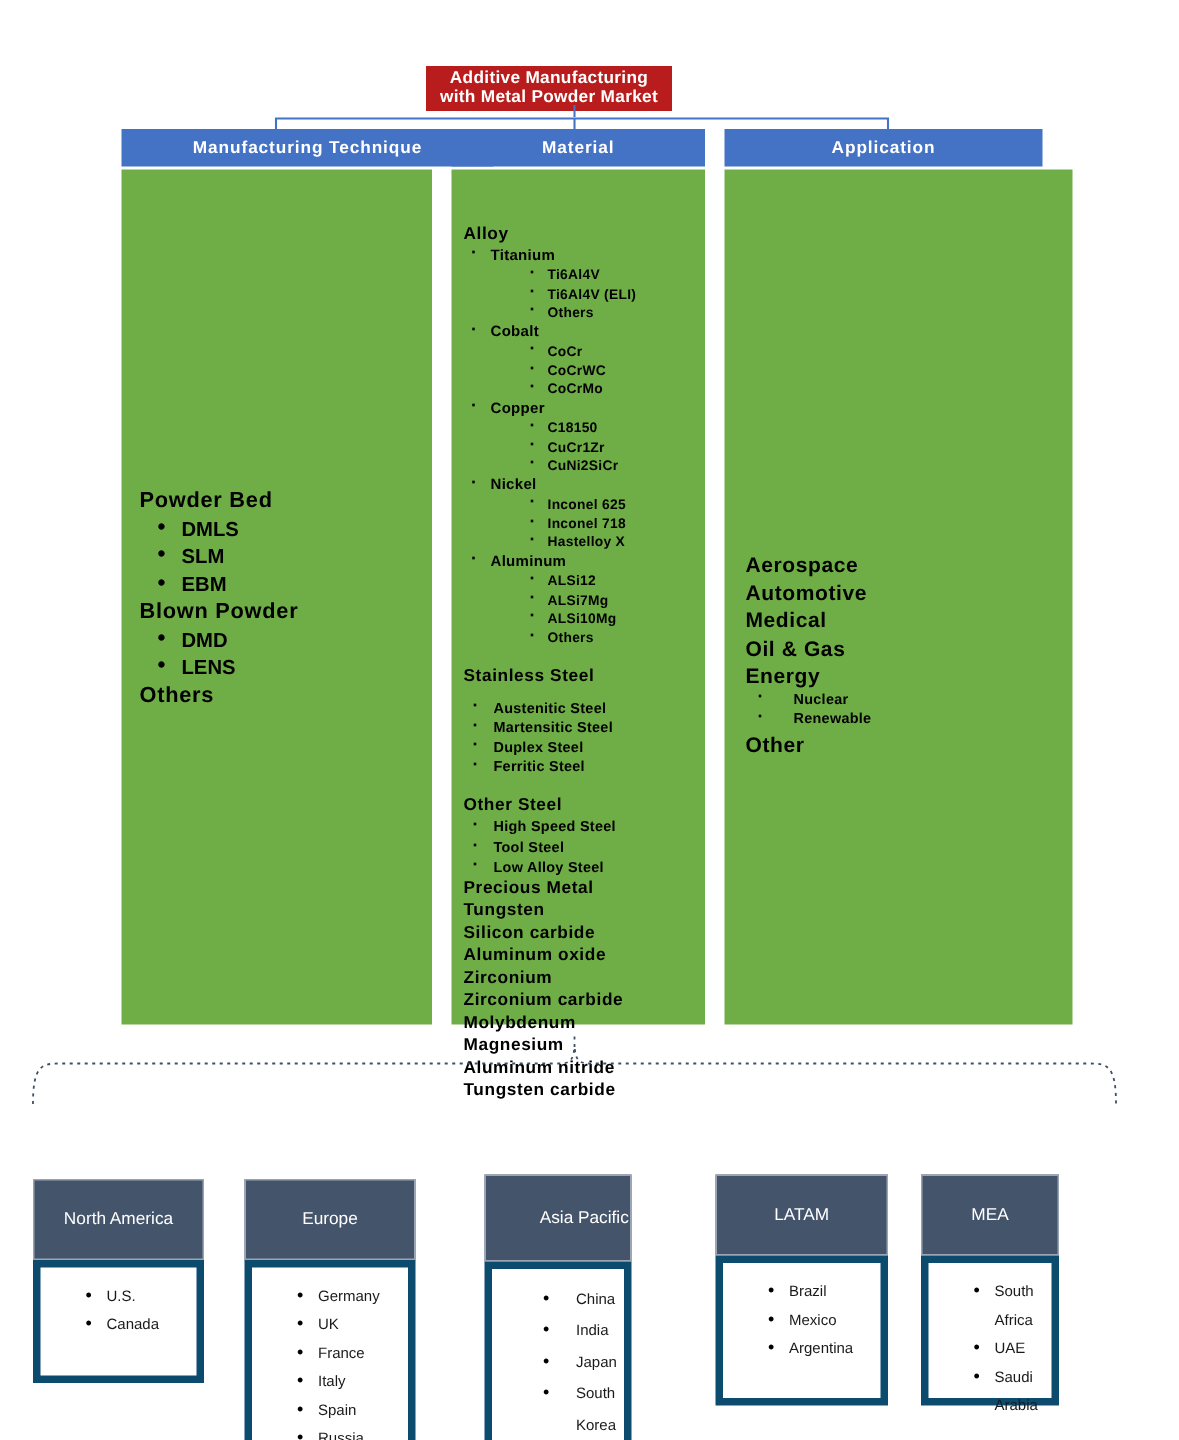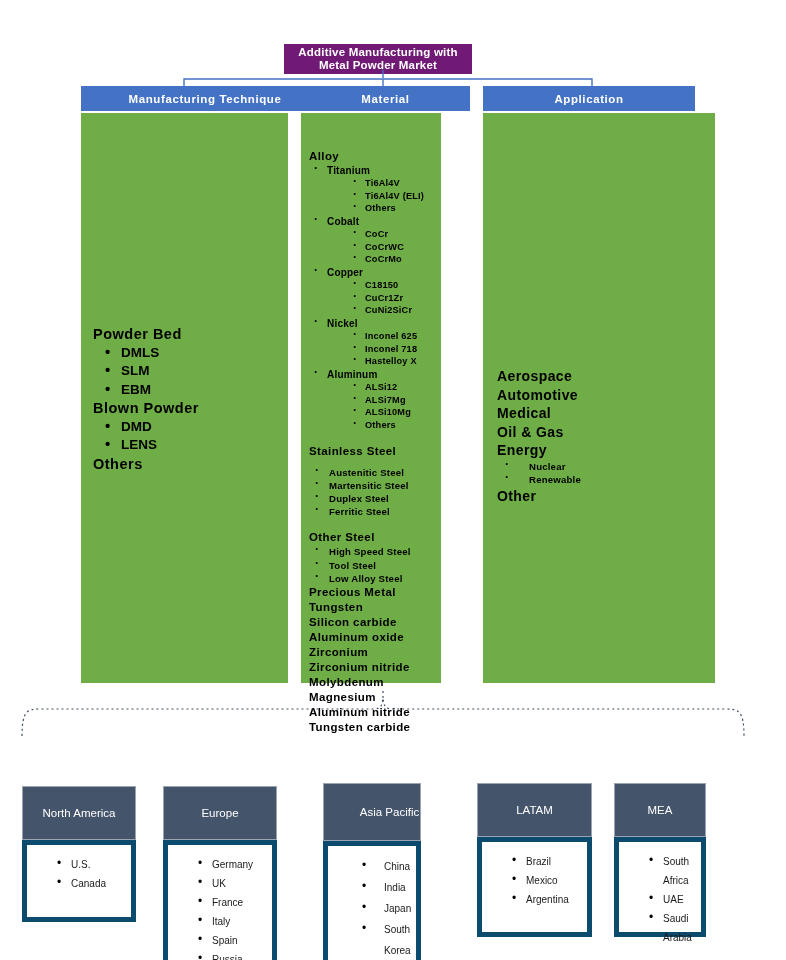--- a/index.html
+++ b/index.html
@@ -7,22 +7,22 @@
     width:786px;height:960px;
     background:#ffffff;
     font-family:"Liberation Sans", sans-serif;
     position:relative;
     overflow:hidden;
   }
   #stage{position:absolute;left:0;top:0;width:786px;height:960px;}
 
   
   .root-title{
-    position:absolute;left:284px;top:44px;width:188px;height:28px;
-    background:#701a75;
+    position:absolute;left:284px;top:44px;width:164px;height:28px;
+    background:#b91c1c;
     color:#ffffff;
     font-weight:bold;font-size:11.5px;line-height:13px;
     display:flex;align-items:center;justify-content:center;text-align:center;
     letter-spacing:.2px;
     box-sizing:border-box;padding:15px 3px;
   }
 
   
   .col-head{
     position:absolute;height:25px;background:#4472C4;color:#ffffff;
@@ -33,21 +33,21 @@
   #h1{left:81px;top:86px;width:248px;}
   #h2{left:301px;top:86px;width:169px;}
   #h3{left:483px;top:86px;width:212px;}
 
   
   .panel{
     position:absolute;background:#6FAD46;top:113px;height:570px;
     box-sizing:border-box;color:#000000;
   }
   #p1{left:81px;width:207px;}
-  #p2{left:301px;width:140px;}
+  #p2{left:301px;width:169px;}
   #p3{left:483px;width:232px;}
 
   .panel .inner{position:absolute;left:0;right:0;}
   #p1 .inner{top:212px;left:12px;right:6px;}
   #p2 .inner{top:36px;left:8px;right:4px;}
   #p3 .inner{top:254px;left:14px;right:6px;}
 
   .lvl1{font-weight:bold;font-size:14.5px;line-height:18.5px;letter-spacing:.5px;}
   .b1{font-weight:bold;font-size:13.5px;line-height:18.5px;padding-left:28px;position:relative;}
   .b1:before{content:"\2022";position:absolute;left:12px;top:-1px;font-size:15px;}
@@ -182,21 +182,21 @@
       <div class="gap"></div>
       <div class="m-h">Other Steel</div>
       <div class="m-b1f">High Speed Steel</div>
       <div class="m-b1f">Tool Steel</div>
       <div class="m-b1f">Low Alloy Steel</div>
       <div class="m-h">Precious Metal</div>
       <div class="m-h">Tungsten</div>
       <div class="m-h">Silicon  carbide</div>
       <div class="m-h">Aluminum  oxide</div>
       <div class="m-h">Zirconium</div>
-      <div class="m-h">Zirconium  nitride</div>
+      <div class="m-h">Zirconium  carbide</div>
       <div class="m-h">Molybdenum</div>
       <div class="m-h">Magnesium</div>
       <div class="m-h">Aluminum  nitride</div>
       <div class="m-h">Tungsten carbide</div>
     </div>
   </div>
 
   <div class="panel" id="p3">
     <div class="inner">
       <div class="a-h">Aerospace</div>

